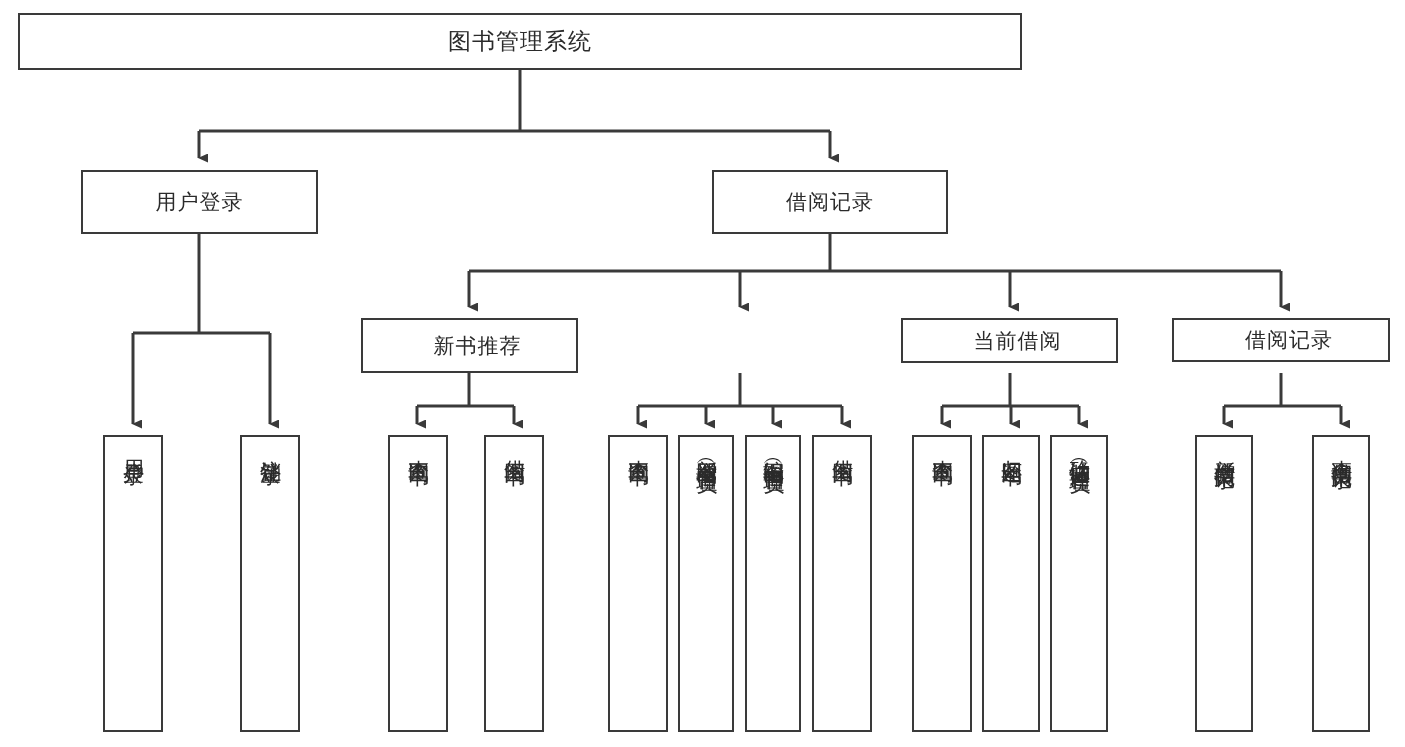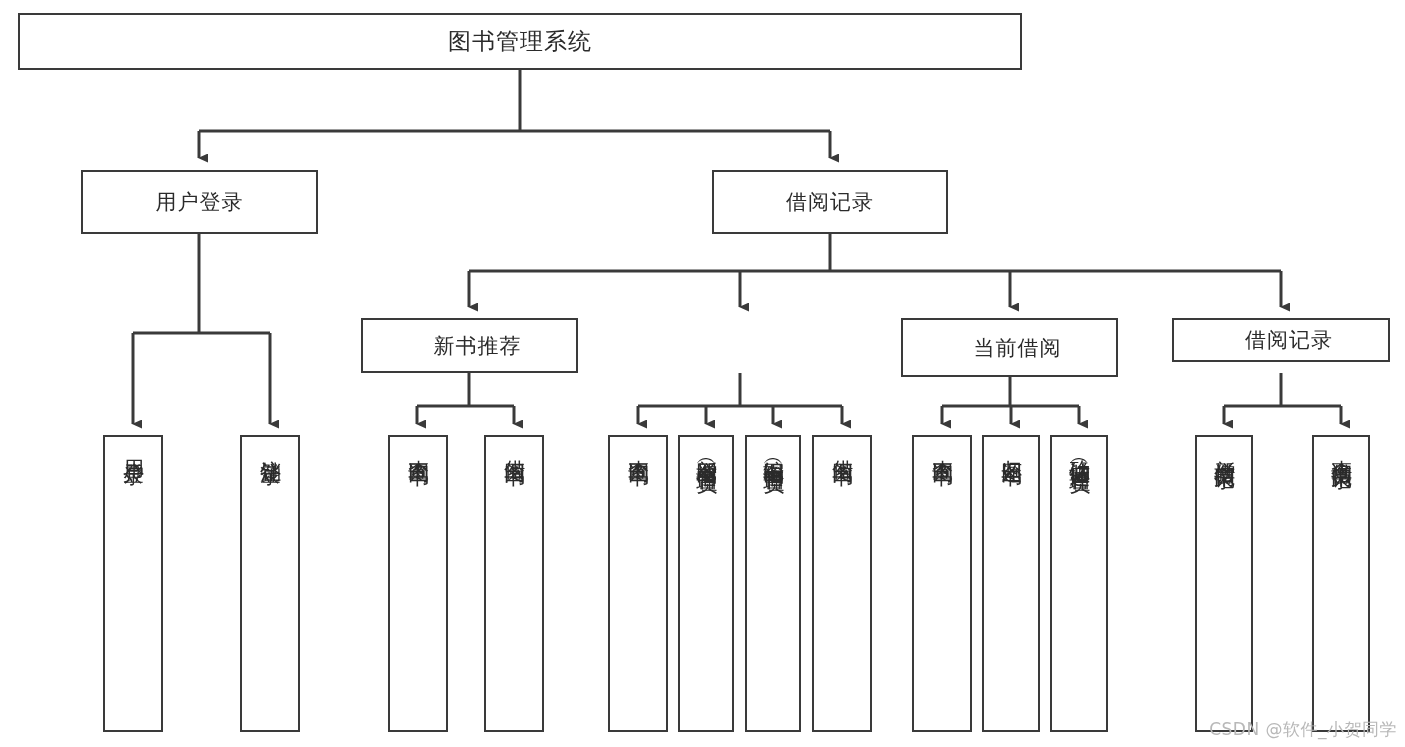--- a/index.html
+++ b/index.html
@@ -142,21 +142,21 @@
   <div class="node node-l1" style="left:81px; top:170px; width:237px; height:64px;">
     <span class="htext">用户登录</span>
   </div>
   <div class="node node-l1" style="left:712px; top:170px; width:236px; height:64px;">
     <span class="htext">借阅记录</span>
   </div>
 
   <div class="node node-l2" style="left:361px; top:318px; width:217px; height:55px;">
     <span class="htext">新书推荐</span>
   </div>
-  <div class="node node-l2" style="left:901px; top:318px; width:217px; height:59px;">
+  <div class="node node-l2" style="left:901px; top:318px; width:217px; height:45px;">
     <span class="htext">当前借阅</span>
   </div>
   <div class="node node-l2" style="left:1172px; top:318px; width:218px; height:44px;">
     <span class="htext">借阅记录</span>
   </div>
 
   <div class="node node-leaf" style="left:103px; top:435px; width:60px; height:297px;">
     <span class="vtext">用户登录</span>
   </div>
   <div class="node node-leaf" style="left:240px; top:435px; width:60px; height:297px;">
@@ -193,15 +193,14 @@
     <span class="vtext">确认归还（管理员）</span>
   </div>
 
   <div class="node node-leaf" style="left:1195px; top:435px; width:58px; height:297px;">
     <span class="vtext">新增借阅记录</span>
   </div>
   <div class="node node-leaf" style="left:1312px; top:435px; width:58px; height:297px;">
     <span class="vtext">查询借阅记录</span>
   </div>
 
-  <div id="watermark">CSDN @软件_小贺同学</div>
 
 </div>
 
 </body></html>

